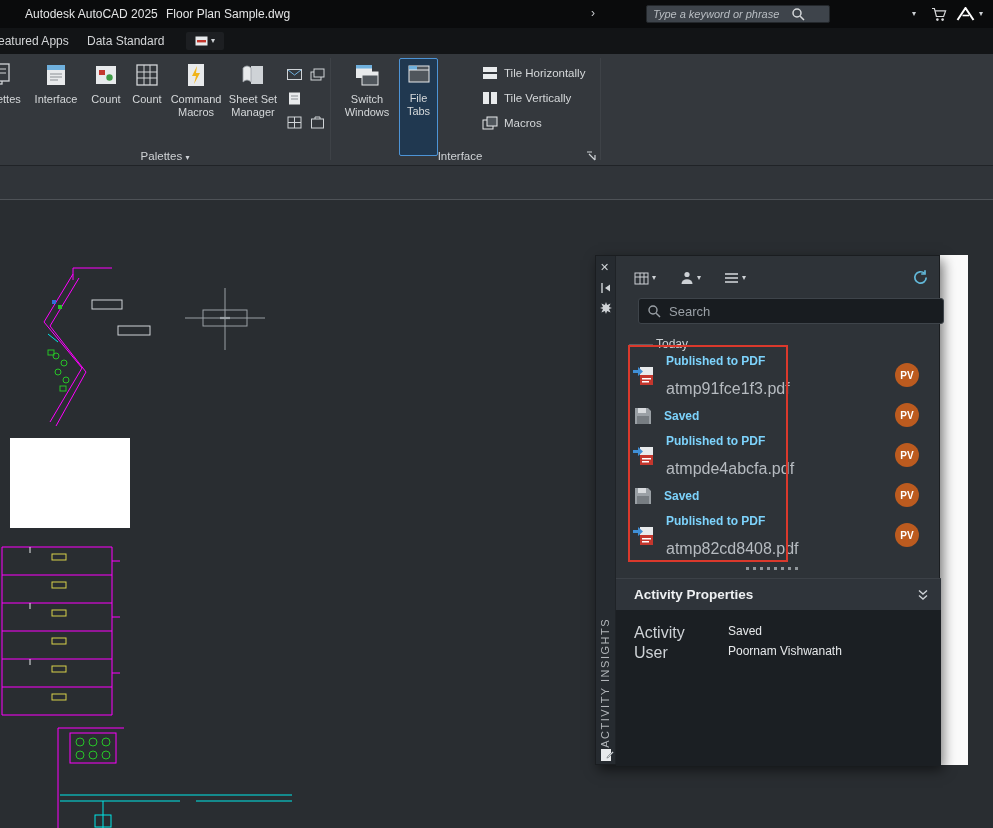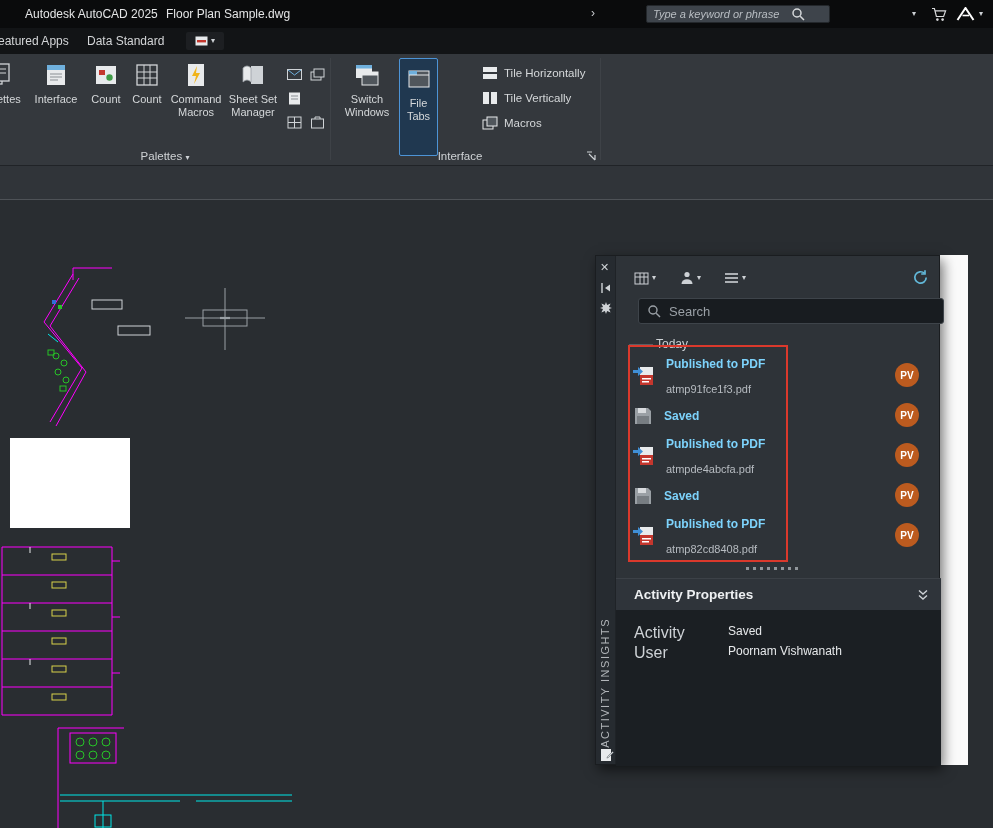--- a/index.html
+++ b/index.html
@@ -23,21 +23,21 @@
   
   .menubar { left:0; top:28px; width:993px; height:26px; background:#121416; }
   .mtab { position:absolute; top:6px; font-size:12px; color:#d4d6d8; white-space:nowrap; cursor:default; }
   .quick-btn { position:absolute; left:186px; top:4px; width:38px; height:18px; background:#1d1f22;
     border-radius:2px; display:flex; align-items:center; justify-content:center; gap:3px; }
 
   
   .ribbon { left:0; top:54px; width:993px; height:112px; background:#34383d; border-bottom:1px solid #202327; }
   .rbtn { position:absolute; top:6px; display:flex; flex-direction:column; align-items:center;
     gap:3px; font-size:11px; line-height:1.15; color:#d5d8da; text-align:center; }
-  .rbtn.active { top:4px; height:98px; background:#203850; border:1px solid #4d94d6; border-radius:2px; padding-top:5px; }
+  .rbtn.active { top:4px; height:98px; background:#203850; border:1px solid #4d94d6; border-radius:2px; }
   .ric { width:30px; height:30px; display:flex; align-items:center; justify-content:center; }
   .ifrow { position:absolute; left:482px; display:flex; align-items:center; gap:6px; font-size:11.5px; color:#d5d8da; }
   .plabel { position:absolute; bottom:3px; font-size:11.5px; color:#cfd2d5; text-align:center; }
   .vsep { position:absolute; top:4px; height:102px; width:1px; background:#26292d; border-right:1px solid #3e4247; }
   .small-ic { position:absolute; }
 
   
   .band { left:0; top:166px; width:993px; height:33px; background:#303439; }
   .divider { left:0; top:199px; width:993px; height:1px; background:#4e5257; }
   .canvas { left:0; top:200px; width:993px; height:628px; background:#292d31; }
@@ -55,21 +55,21 @@
   .ptoolbar-ic { position:absolute; display:flex; align-items:center; gap:3px; }
   .psearch { position:absolute; left:30px; top:42px; width:306px; height:26px; display:flex; align-items:center;
     gap:6px; background:#181c20; border:1px solid #3e444a; border-radius:3px; padding:0 8px;margin-left:12px; }
   .psearch input { flex:1; background:transparent; border:none; outline:none; color:#c9cdd1;
     font-size:13px; font-family:"Liberation Sans",sans-serif; }
   .psearch input::placeholder { color:#9aa0a6; }
   .group-label { position:absolute; left:60px; top:81px; font-size:12px; color:#ced2d6; }
   .group-line { position:absolute; left:33px; top:88px; width:24px; height:1px; background:#5a5f64; }
   .act-item { position:absolute; left:36px; width:246px; height:40px; display:flex; align-items:center; gap:10px; cursor:pointer; }
   .act-title { font-size:12px; font-weight:bold; color:#7dd3fc; }
-  .act-sub { font-size:11px; color:#b6bbc0; margin-top:12px; }
+  .act-sub { font-size:16px; color:#b6bbc0; margin-top:12px; }
   .act-sub:empty { display:none; }
   .avatar { position:absolute; left:299px; width:24px; height:24px; border-radius:50%; background:#bc5b1f;
     color:#fff; font-size:10px; font-weight:bold; display:flex; align-items:center; justify-content:center; cursor:pointer; }
   .dots { position:absolute; left:150px; top:311px; display:flex; gap:4px; }
   .dot { width:3px; height:3px; background:#90969b; }
   .props-header { position:absolute; left:20px; top:322px; width:325px; height:32px; background:#2f343a;
     border-top:1px solid #3c4147; display:flex; align-items:center; }
   .props-header .ph-text { margin-left:18px; font-size:13.5px; font-weight:bold; color:#eef0f2; }
   .props-body { position:absolute; left:20px; top:354px; width:325px; height:156px; background:#1b1f23; }
   .prop-row { position:absolute; left:0; width:100%; height:20px; }

